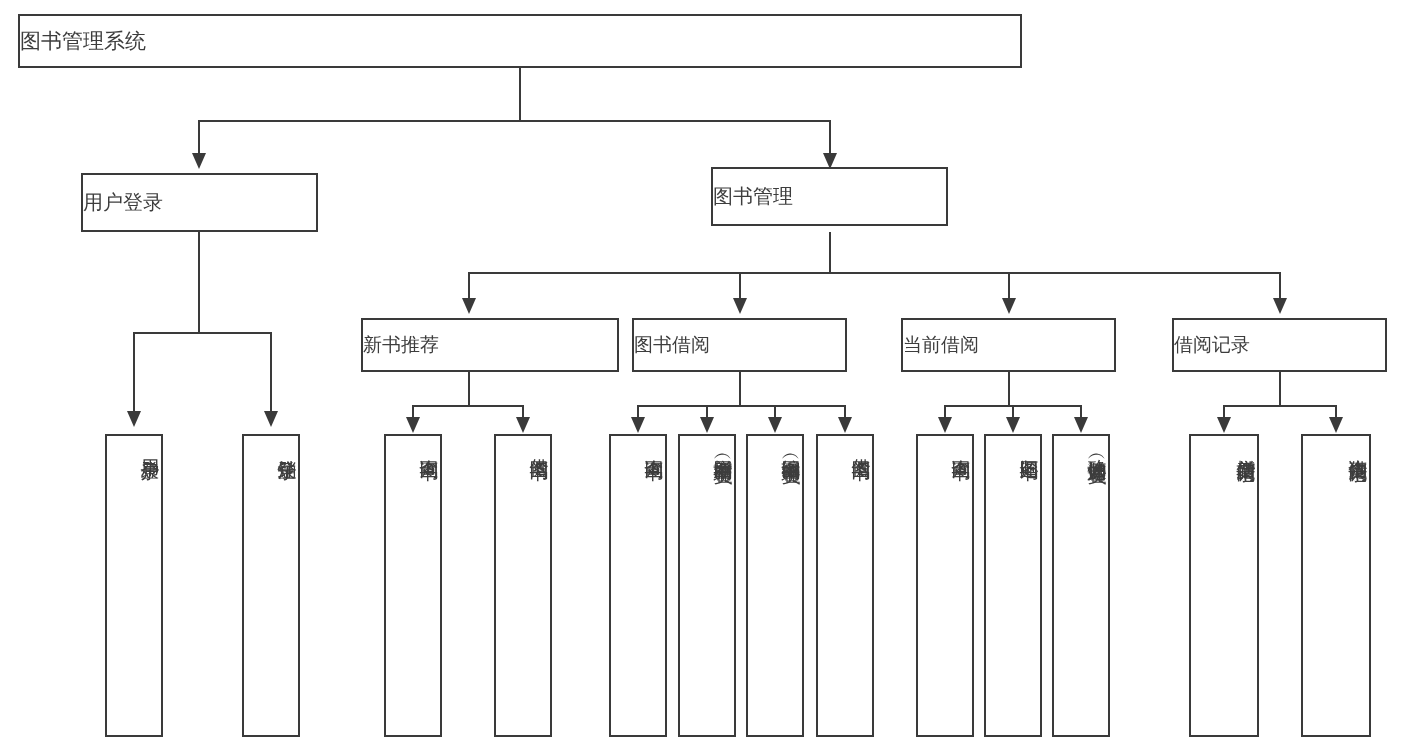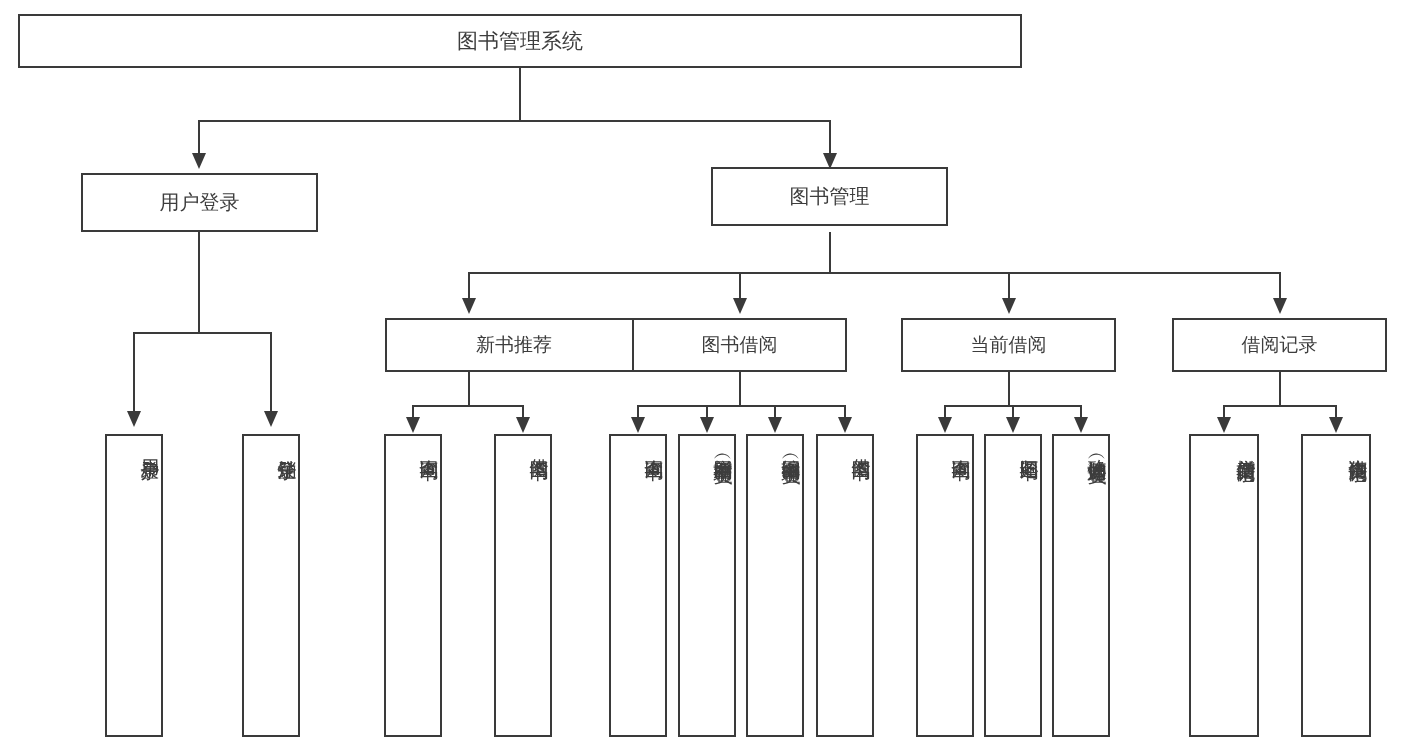--- a/index.html
+++ b/index.html
@@ -20,21 +20,20 @@
     overflow: hidden;
   }
   
   .node {
     position: absolute;
     box-sizing: border-box;
     border: 2px solid #3a3a3a;
     background: #ffffff;
     display: flex;
     align-items: center;
-    justify-content: center;
     text-align: center;
     color: #3d3d3d;
   }
   .node.root {
     font-size: 21px;
   }
   .node.level2 {
     font-size: 20px;
   }
   .node.level3 {
@@ -127,21 +126,21 @@
 
   <div class="edge v" style="left:739px; top:272px; width:2px; height:26px;"></div>
   <div class="arrow" style="left:733px; top:298px;"></div>
 
   <div class="edge v" style="left:1008px; top:272px; width:2px; height:26px;"></div>
   <div class="arrow" style="left:1002px; top:298px;"></div>
 
   <div class="edge v" style="left:1279px; top:272px; width:2px; height:26px;"></div>
   <div class="arrow" style="left:1273px; top:298px;"></div>
 
-  <div class="node level3" style="left:361px; top:318px; width:258px; height:54px;margin-left:24px;">
+  <div class="node level3" style="left:361px; top:318px; width:258px; height:54px;">
     <span>新书推荐</span>
   </div>
   <div class="node level3" style="left:632px; top:318px; width:215px; height:54px;">
     <span>图书借阅</span>
   </div>
   <div class="node level3" style="left:901px; top:318px; width:215px; height:54px;">
     <span>当前借阅</span>
   </div>
   <div class="node level3" style="left:1172px; top:318px; width:215px; height:54px;">
     <span>借阅记录</span>

